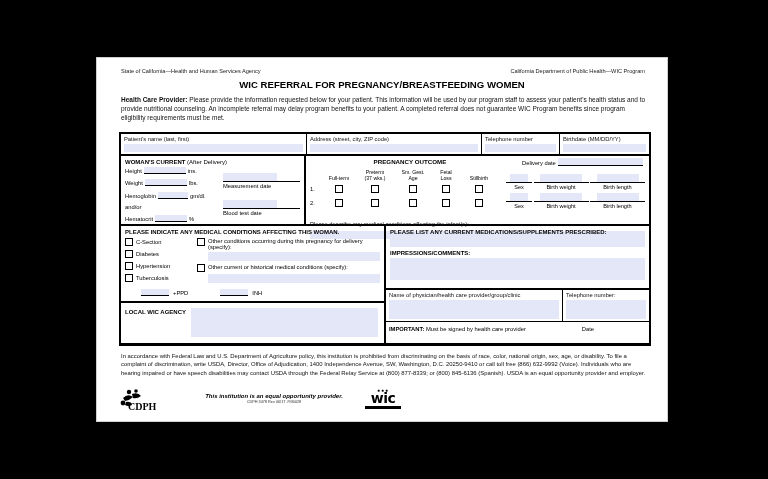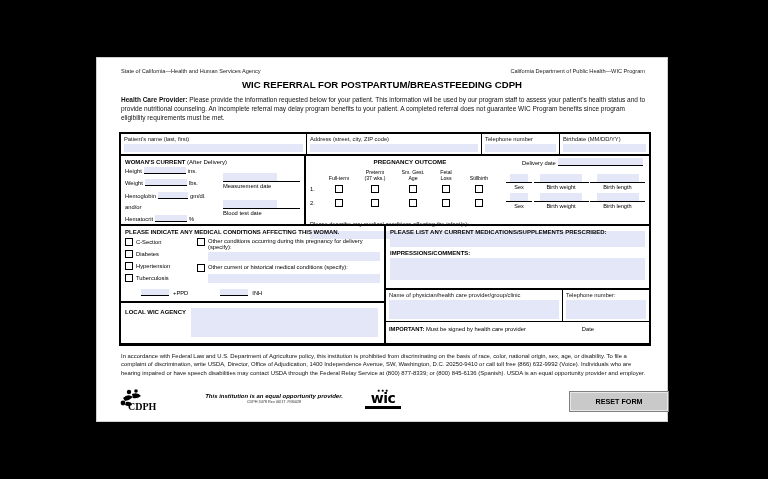--- a/index.html
+++ b/index.html
@@ -108,21 +108,21 @@
 <body>
 
 <div class="canvas">
   <div class="sheet">
 
     <div class="agency">
       <span>State of California—Health and Human Services Agency</span>
       <span>California Department of Public Health—WIC Program</span>
     </div>
 
-    <div class="form-title">WIC REFERRAL FOR POSTPARTUM/BREASTFEEDING CDPH</div>
+    <div class="form-title">WIC REFERRAL FOR PREGNANCY/BREASTFEEDING WOMEN</div>
 
     <div class="intro"><span class="b">Health Care Provider:</span><span> Please provide the information requested below for your patient. This information will be used by our program staff to assess your patient's health status and to provide nutritional counseling. An incomplete referral may delay program benefits to your patient. A completed referral does not guarantee WIC Program benefits since program eligibility requirements must be met.</span></div>
 
     <div class="ftable">
 
       <div class="row1">
         <div class="cell" style="width:186px">
           <span class="lbl">Patient's name (last, first)</span>
           <div class="strip lav"></div>
         </div>
@@ -380,17 +380,16 @@
       </svg>
       <div class="eqop">
         <div class="eqop-main">This institution is an equal opportunity provider.</div>
         <div class="eqop-sub">CDPH 3478 Rev 06/17 #930028</div>
       </div>
       <div class="wic-logo">
         <div class="wic-dots">●●●</div>
         <div class="wic-word">wic</div>
         <div class="wic-bar"></div>
       </div>
-      <div class="btn btn-reset">RESET FORM</div>
     </div>
 
   </div>
 </div>
 
 </body></html>

